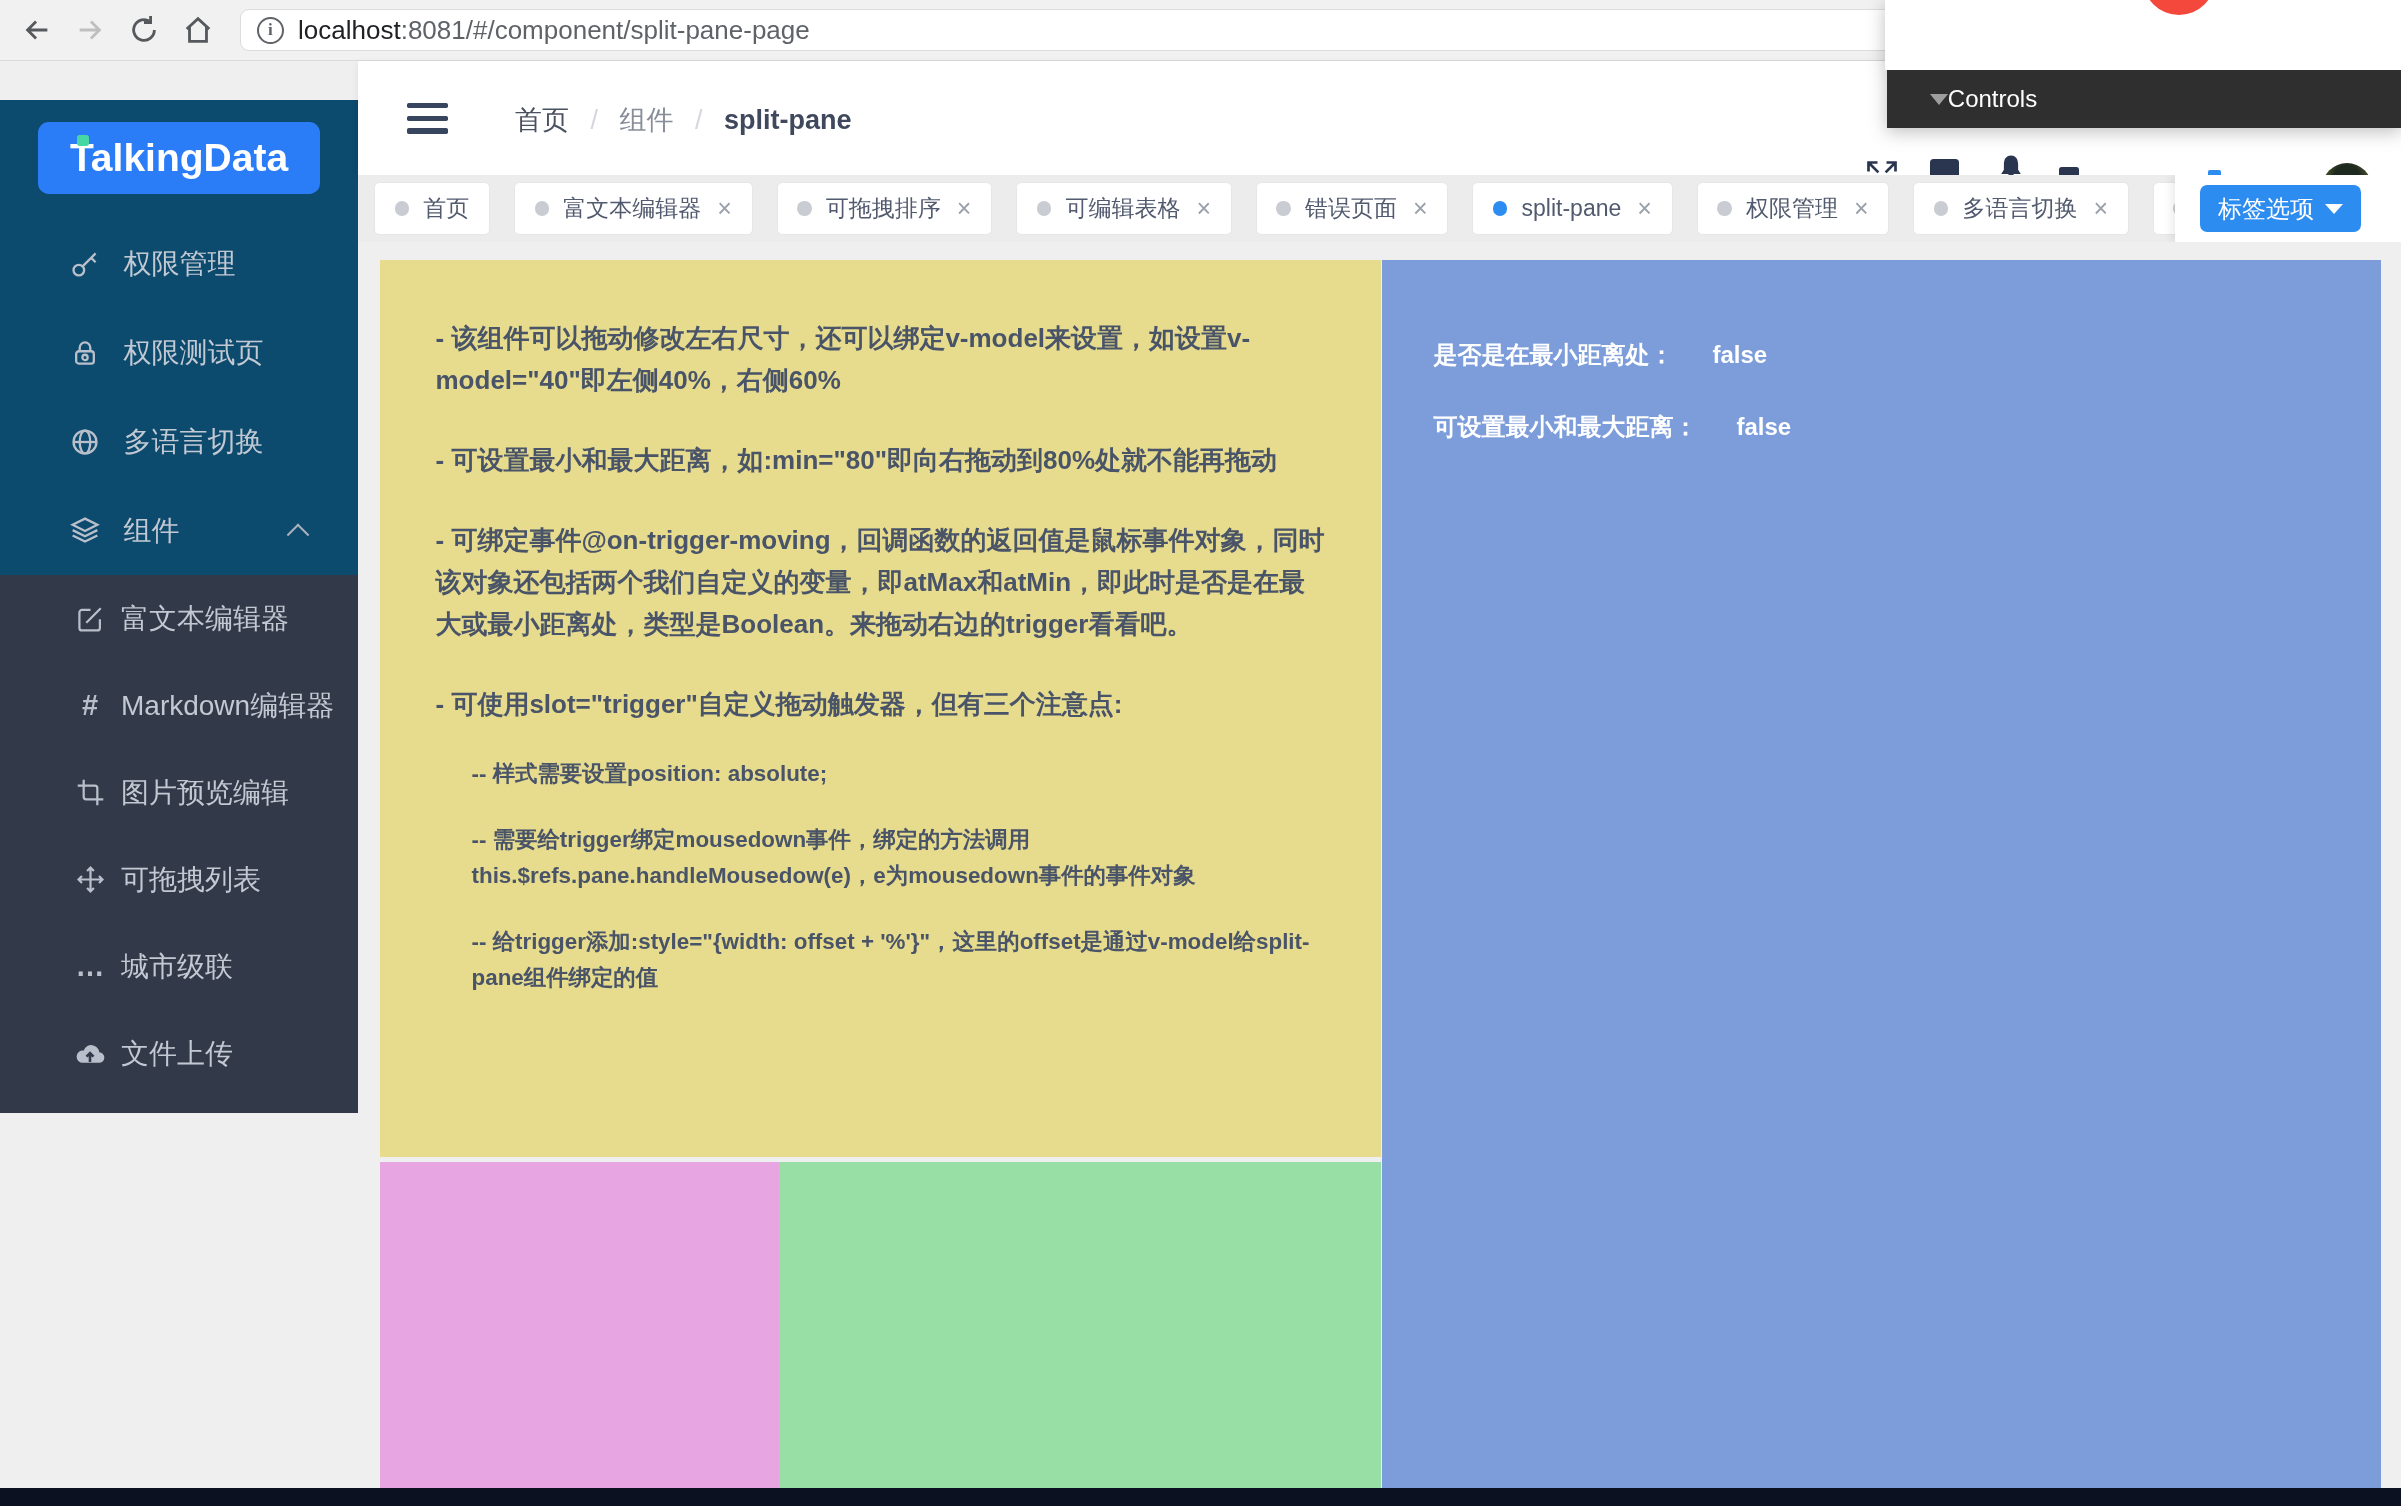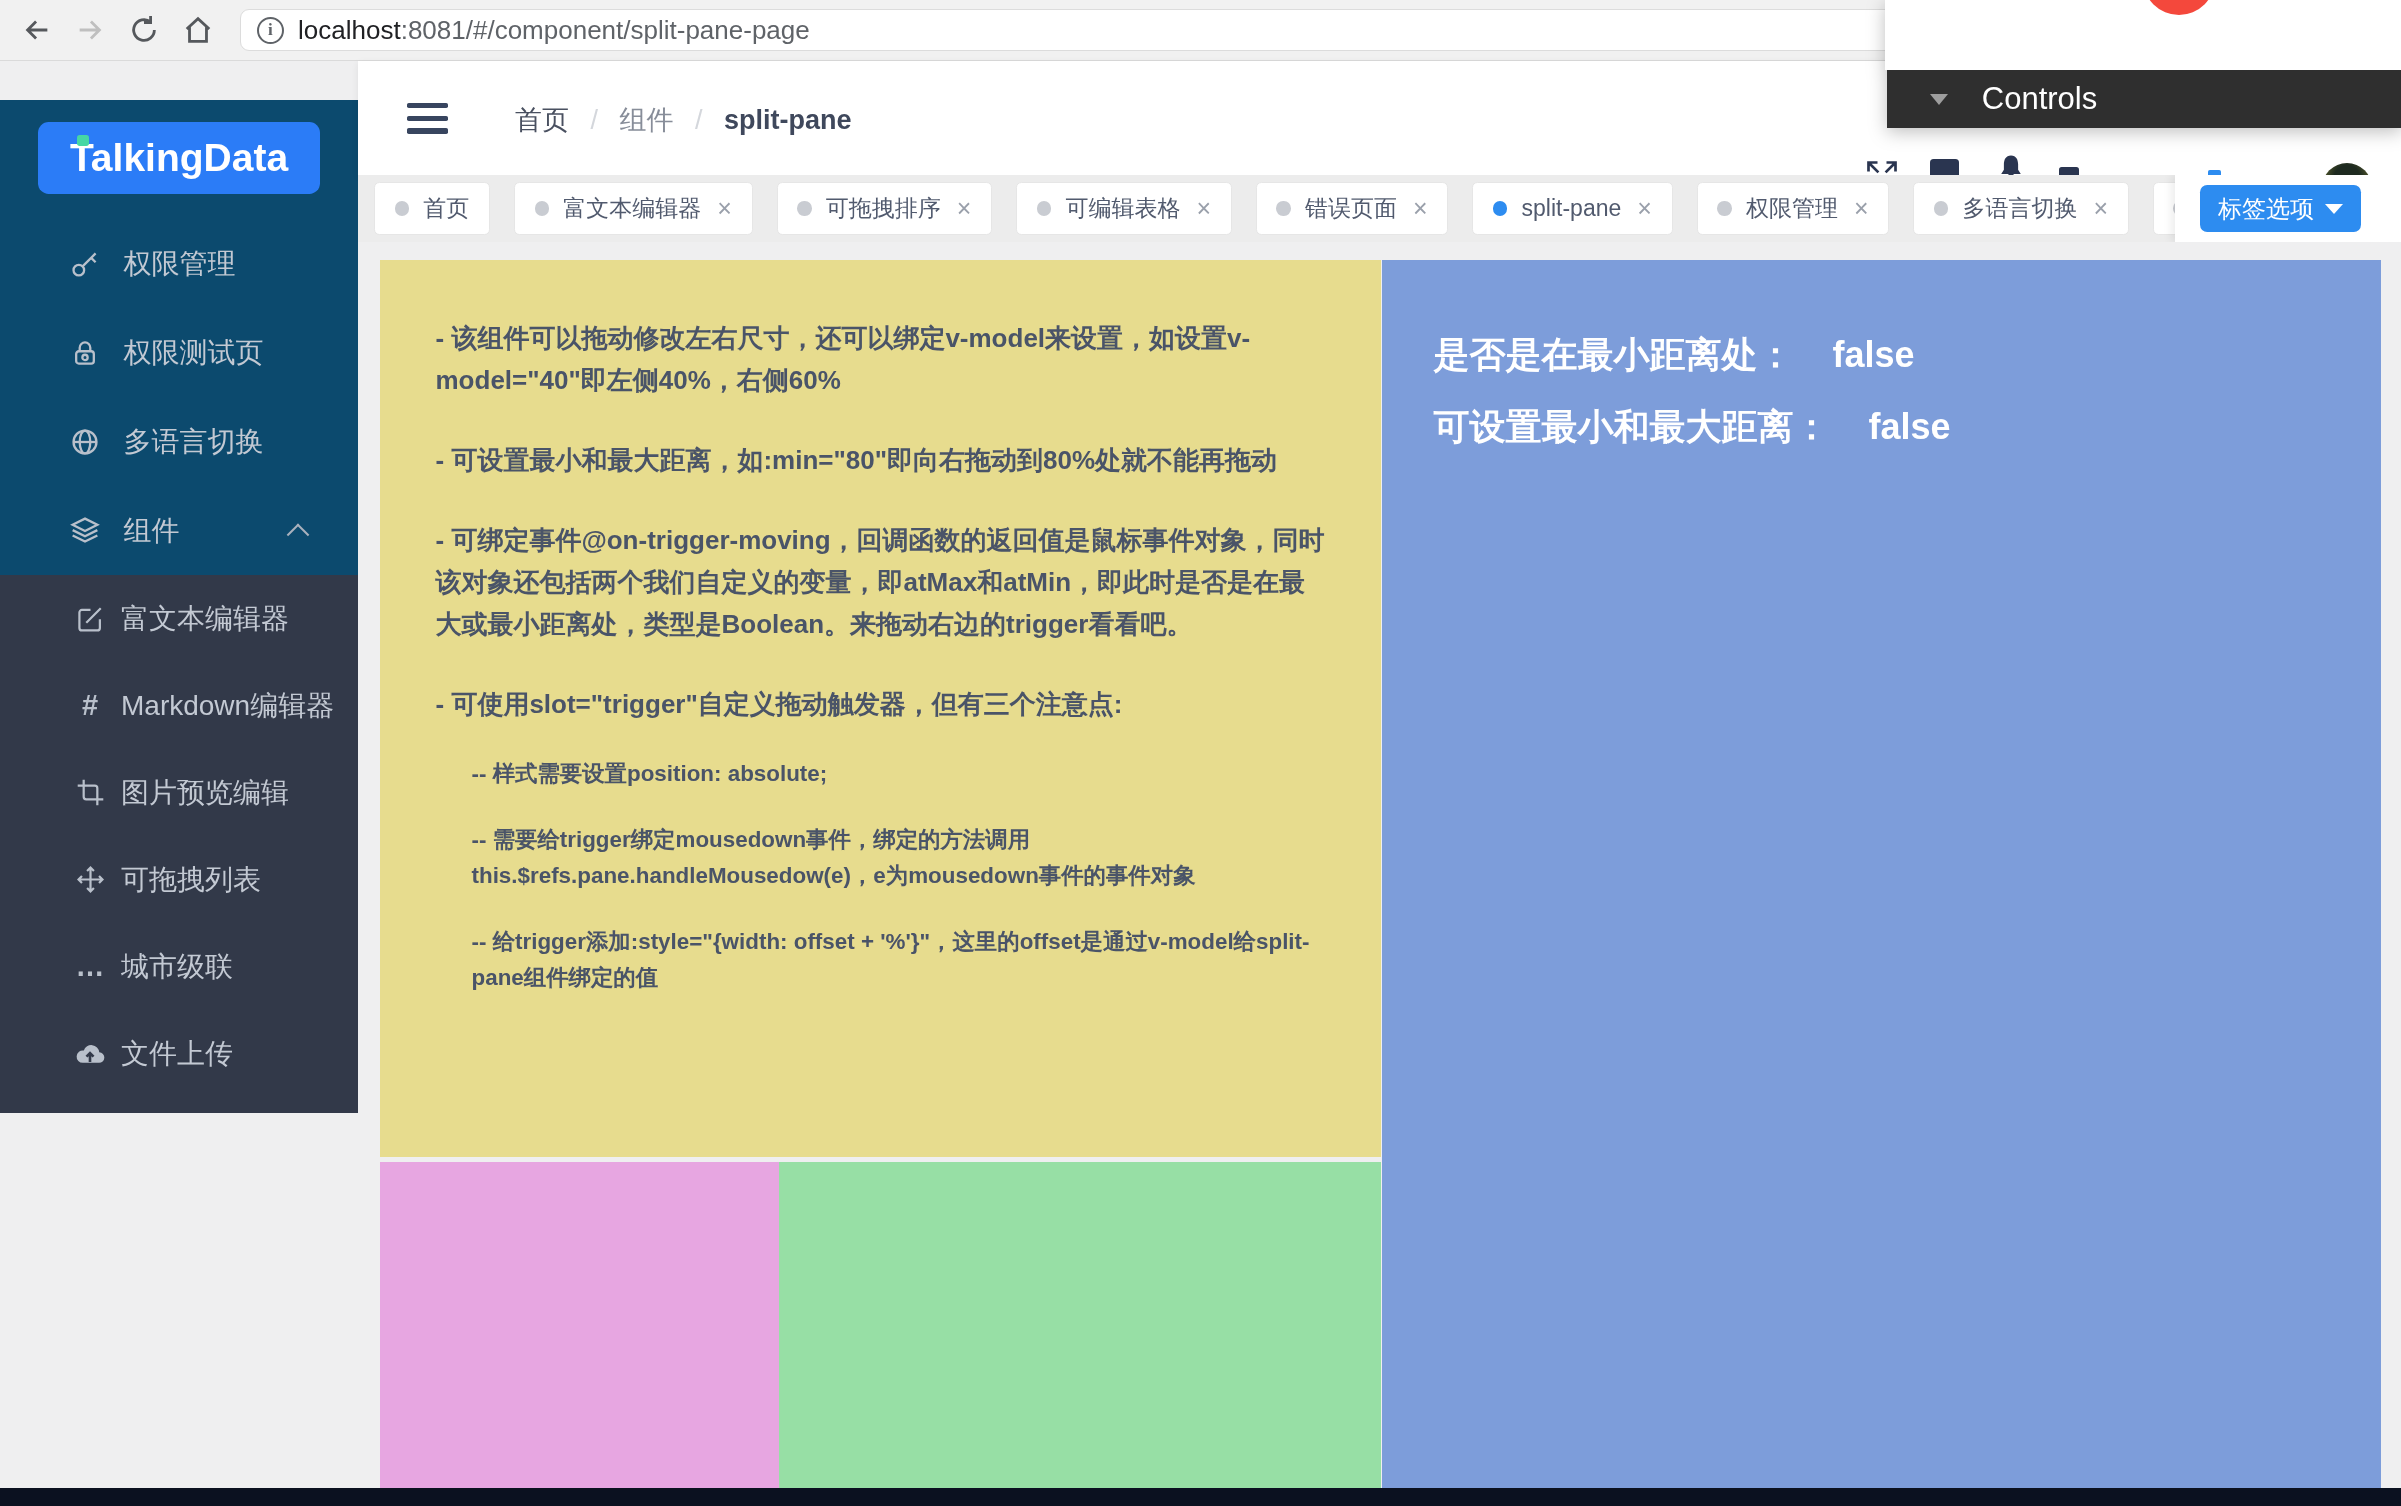--- a/index.html
+++ b/index.html
@@ -73,30 +73,30 @@
   .pane-yellow { position:absolute; left:0; top:0; width:100%; height:897px; background:#e7dc8e; color:#4a5468; overflow:hidden; }
   .pane-bottom { position:absolute; left:0; top:902px; width:100%; bottom:0; }
   .pane-pink { position:absolute; left:0; top:0; width:399px; height:100%; background:#e7a6e1; }
   .pane-green { position:absolute; left:399px; top:0; right:0; height:100%; background:#97dfa5; }
   .pane-blue { position:absolute; left:1002px; top:0; right:0; height:100%; background:#7d9dda; color:#fff; }
   .doc { padding:57px 50px 0 56px; font-weight:bold; }
   .doc p { font-size:26px; line-height:42px; margin-bottom:38px; }
   .doc .subs { margin-left:36px; margin-top:-7.2px; }
   .doc .sub { font-size:22.4px; line-height:36px; margin-bottom:30px; }
   .status { padding:70px 36px 0 52px; font-weight:bold; }
-  .status .line { font-size:36px; line-height:50px; margin-bottom:21.5px; white-space:nowrap; }
+  .status .line { font-size:24px; line-height:50px; margin-bottom:21.5px; white-space:nowrap; }
   .status .val { display:inline-block; margin-left:39px; }
 
   
   .overlay { position:absolute; left:1885px; top:0; width:517px; height:128px; z-index:50; filter:drop-shadow(0 4.5px 9px rgba(0,0,0,.25)); }
   .ov-white { position:absolute; left:0; top:0; width:517px; height:70px; background:#ffffff; overflow:hidden; }
   .rec-dot { position:absolute; left:258px; top:-57px; width:72px; height:72px; border-radius:50%; background:#f4483c; }
   .ov-bar { position:absolute; left:1.8px; top:70px; width:515px; height:58px; background:#2f2f2f; display:flex; align-items:center; }
   .ov-tri { width:0; height:0; border-left:9.8px solid transparent; border-right:9.8px solid transparent; border-top:11.6px solid #9e9e9e; margin-left:43px; }
-  .ov-label { color:#ffffff; font-size:31px; margin-left:34px; }
+  .ov-label { color:#ffffff; font-size:24px; }
 
   .desk-strip { position:absolute; left:0; bottom:0; width:2401px; height:18px; background:#0b1120; }
 </style>
 </head>
 <body>
 
 <div class="screen">
 
   <div class="browser-bar">
     <div class="nav-ic">

